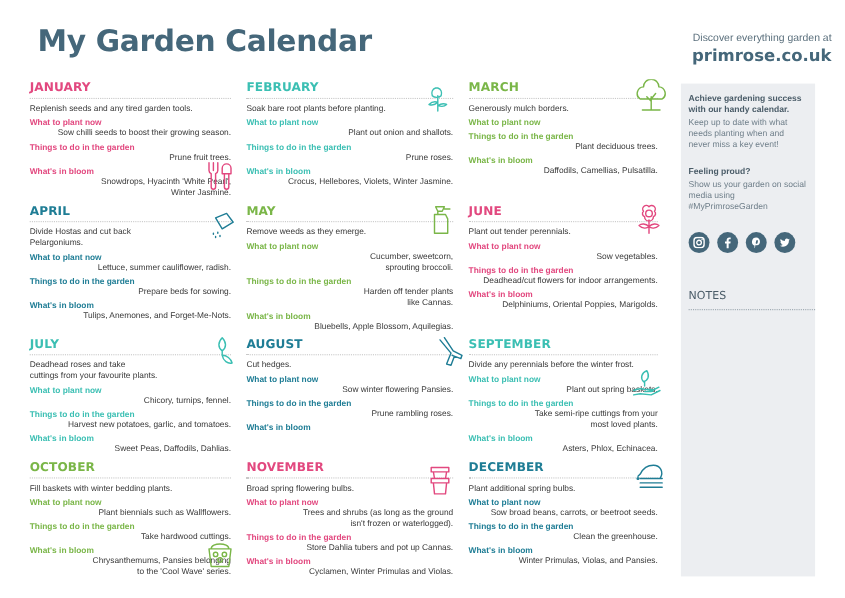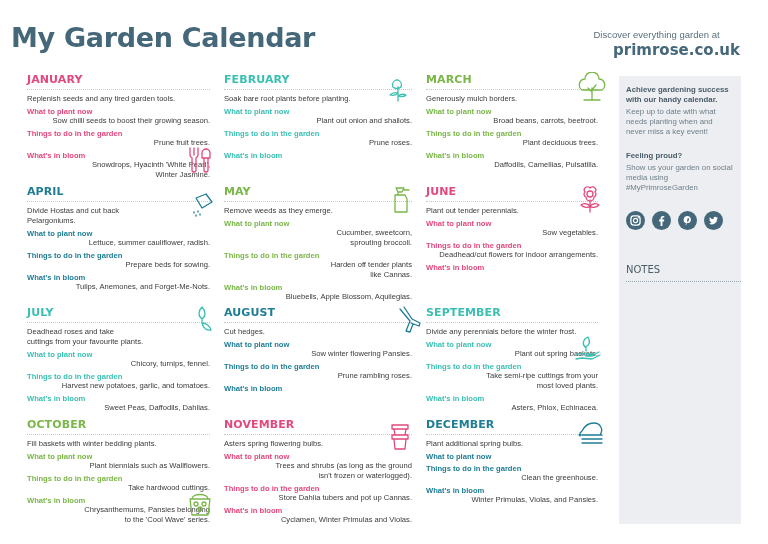--- a/index.html
+++ b/index.html
@@ -1,24 +1,24 @@
 <!DOCTYPE html>
 <html><head>
 <meta charset="utf-8">
 <style>
   * { box-sizing: border-box; margin: 0; padding: 0; }
   html, body { width: 768px; height: 544px; background: #ffffff; overflow: hidden; }
   body { font-family: "Liberation Sans", "DejaVu Sans", sans-serif; color: #3a3a3a; position: relative; }
 
   .page-title {
-    position: absolute; left: 11px; top: 22px;
+    position: absolute; left: 34px; top: 22px;
     font-family: "DejaVu Sans", sans-serif; font-weight: bold;
     font-size: 27px; color: #45677a; letter-spacing: -0.3px;
   }
-  .brand { position: absolute; right: 28px; top: 29px; text-align: center; }
+  .brand { position: absolute; right: 12px; top: 29px; text-align: right; }
   .brand-tag { font-size: 9.5px; color: #5a6f7c; }
   .brand-url { font-family: "DejaVu Sans", sans-serif; font-weight: bold; font-size: 15px; color: #45677a; margin-top: 1px; margin-left: 40px; }
 
   .grid {
     position: absolute; left: 27px; top: 72px;
     width: 585px; height: 460px;
     display: grid; grid-template-columns: 197px 202px 186px;
     grid-template-rows: 112px 121px 112px 115px;
   }
   .month { position: relative; padding-right: 14px; }
@@ -71,30 +71,30 @@
     </div>
     <div class="month">
       <div class="month-name" style="color:#3bbfb3">FEBRUARY</div>
       <div class="divider"></div>
       <div class="intro" style="white-space:pre-line">Soak bare root plants before planting.</div>
       <div class="sub" style="color:#3bbfb3">What to plant now</div>
       <div class="val">Plant out onion and shallots.</div>
       <div class="sub" style="color:#3bbfb3">Things to do in the garden</div>
       <div class="val">Prune roses.</div>
       <div class="sub" style="color:#3bbfb3">What's in bloom</div>
+      <div class="val">Crocus, Hellebores, Violets, Winter Jasmine.</div>
       <span class="month-icon" style="right:10px;top:4px"><svg width="32" height="32" viewBox="0 0 32 32" fill="none" stroke="#3bbfb3" stroke-width="1.3" stroke-linecap="round" stroke-linejoin="round">
           <path d="M12 4c-3 1-4 4-3 7 2 2 6 2 8 0 1-3 0-6-3-7zM14 11v14M14 17c-3-1-6 0-8 2 3 1 6 0 8-2zM14 20c3-2 6-2 8-1-2 2-5 2-8 1z"></path>
         </svg></span>
     </div>
     <div class="month">
       <div class="month-name" style="color:#7ab648">MARCH</div>
       <div class="divider"></div>
       <div class="intro" style="white-space:pre-line">Generously mulch borders.</div>
       <div class="sub" style="color:#7ab648">What to plant now</div>
-      <div class="val">Broad beans, carrots, beetroot.</div>
       <div class="sub" style="color:#7ab648">Things to do in the garden</div>
       <div class="val">Plant deciduous trees.</div>
       <div class="sub" style="color:#7ab648">What's in bloom</div>
       <div class="val">Daffodils, Camellias, Pulsatilla.</div>
       <span class="month-icon" style="right:4px;top:0px"><svg width="32" height="32" viewBox="0 0 32 32" fill="none" stroke="#7ab648" stroke-width="1.3" stroke-linecap="round" stroke-linejoin="round">
           <path d="M16 28V16M16 20l-4-4M16 18l4-5M6 18a6 6 0 0 1 3-11 7 7 0 0 1 14 0 6 6 0 0 1 3 11zM8 28h16"></path>
         </svg></span>
     </div>
     <div class="month">
       <div class="month-name" style="color:#1f7d95">APRIL</div>
@@ -129,20 +129,21 @@
     </div>
     <div class="month">
       <div class="month-name" style="color:#e2487f">JUNE</div>
       <div class="divider"></div>
       <div class="intro" style="white-space:pre-line">Plant out tender perennials.</div>
       <div class="sub" style="color:#e2487f">What to plant now</div>
       <div class="val">Sow vegetables.</div>
       <div class="sub" style="color:#e2487f">Things to do in the garden</div>
       <div class="val">Deadhead/cut flowers for indoor arrangements.</div>
       <div class="sub" style="color:#e2487f">What's in bloom</div>
+      <div class="val">Delphiniums, Oriental Poppies, Marigolds.</div>
       <span class="month-icon" style="right:6px;top:0px"><svg width="32" height="32" viewBox="0 0 32 32" fill="none" stroke="#e2487f" stroke-width="1.3" stroke-linecap="round" stroke-linejoin="round">
           <circle cx="16" cy="10" r="3"></circle>
           <path d="M16 4a3 3 0 0 1 5 4 3 3 0 0 1-1 5 3 3 0 0 1-8 0 3 3 0 0 1-1-5 3 3 0 0 1 5-4zM16 16v12M16 22c-3-3-7-3-9-1 3 3 7 3 9 1zM16 22c3-3 7-3 9-1-3 3-7 3-9 1z"></path>
         </svg></span>
     </div>
     <div class="month">
       <div class="month-name" style="color:#3bbfb3">JULY</div>
       <div class="divider"></div>
       <div class="intro" style="white-space:pre-line">Deadhead roses and take
 cuttings from your favourite plants.</div>
@@ -198,37 +199,38 @@
       <span class="month-icon" style="right:8px;top:70px"><svg width="32" height="32" viewBox="0 0 32 32" fill="none" stroke="#7ab648" stroke-width="1.3" stroke-linecap="round" stroke-linejoin="round">
           <path d="M6 12h20l-2 16H8zM8 12c0-6 16-6 16 0"></path>
           <circle cx="12" cy="17" r="2"></circle>
           <circle cx="20" cy="17" r="2"></circle>
           <circle cx="16" cy="22" r="2"></circle>
         </svg></span>
     </div>
     <div class="month">
       <div class="month-name" style="color:#e2487f">NOVEMBER</div>
       <div class="divider"></div>
-      <div class="intro" style="white-space:pre-line">Asters spring flowering bulbs.</div>
+      <div class="intro" style="white-space:pre-line">Broad spring flowering bulbs.</div>
       <div class="sub" style="color:#e2487f">What to plant now</div>
       <div class="val">Trees and shrubs (as long as the ground
 isn't frozen or waterlogged).</div>
       <div class="sub" style="color:#e2487f">Things to do in the garden</div>
       <div class="val">Store Dahlia tubers and pot up Cannas.</div>
       <div class="sub" style="color:#e2487f">What's in bloom</div>
       <div class="val">Cyclamen, Winter Primulas and Violas.</div>
       <span class="month-icon" style="right:10px;top:4px"><svg width="32" height="32" viewBox="0 0 32 32" fill="none" stroke="#e2487f" stroke-width="1.3" stroke-linecap="round" stroke-linejoin="round">
           <path d="M8 4h16v4H8zM10 8h12l-1 6H11zM8 14h16v4H8zM10 18h12l-1 10H11z"></path>
         </svg></span>
     </div>
     <div class="month">
       <div class="month-name" style="color:#1f7d95">DECEMBER</div>
       <div class="divider"></div>
       <div class="intro" style="white-space:pre-line">Plant additional spring bulbs.</div>
       <div class="sub" style="color:#1f7d95">What to plant now</div>
+      <div class="val">Sow broad beans, carrots, or beetroot seeds.</div>
       <div class="sub" style="color:#1f7d95">Things to do in the garden</div>
       <div class="val">Clean the greenhouse.</div>
       <div class="sub" style="color:#1f7d95">What's in bloom</div>
       <div class="val">Winter Primulas, Violas, and Pansies.</div>
       <span class="month-icon" style="right:4px;top:0px"><svg width="32" height="32" viewBox="0 0 32 32" fill="none" stroke="#1f7d95" stroke-width="1.3" stroke-linecap="round" stroke-linejoin="round">
           <path d="M6 18h20M6 22h20M6 26h20M24 18c4-6 0-12-6-12-6 0-10 4-12 8M6 14l-2 2"></path>
           <circle cx="4" cy="18" r="0.8"></circle>
         </svg></span>
     </div>
   </div>

